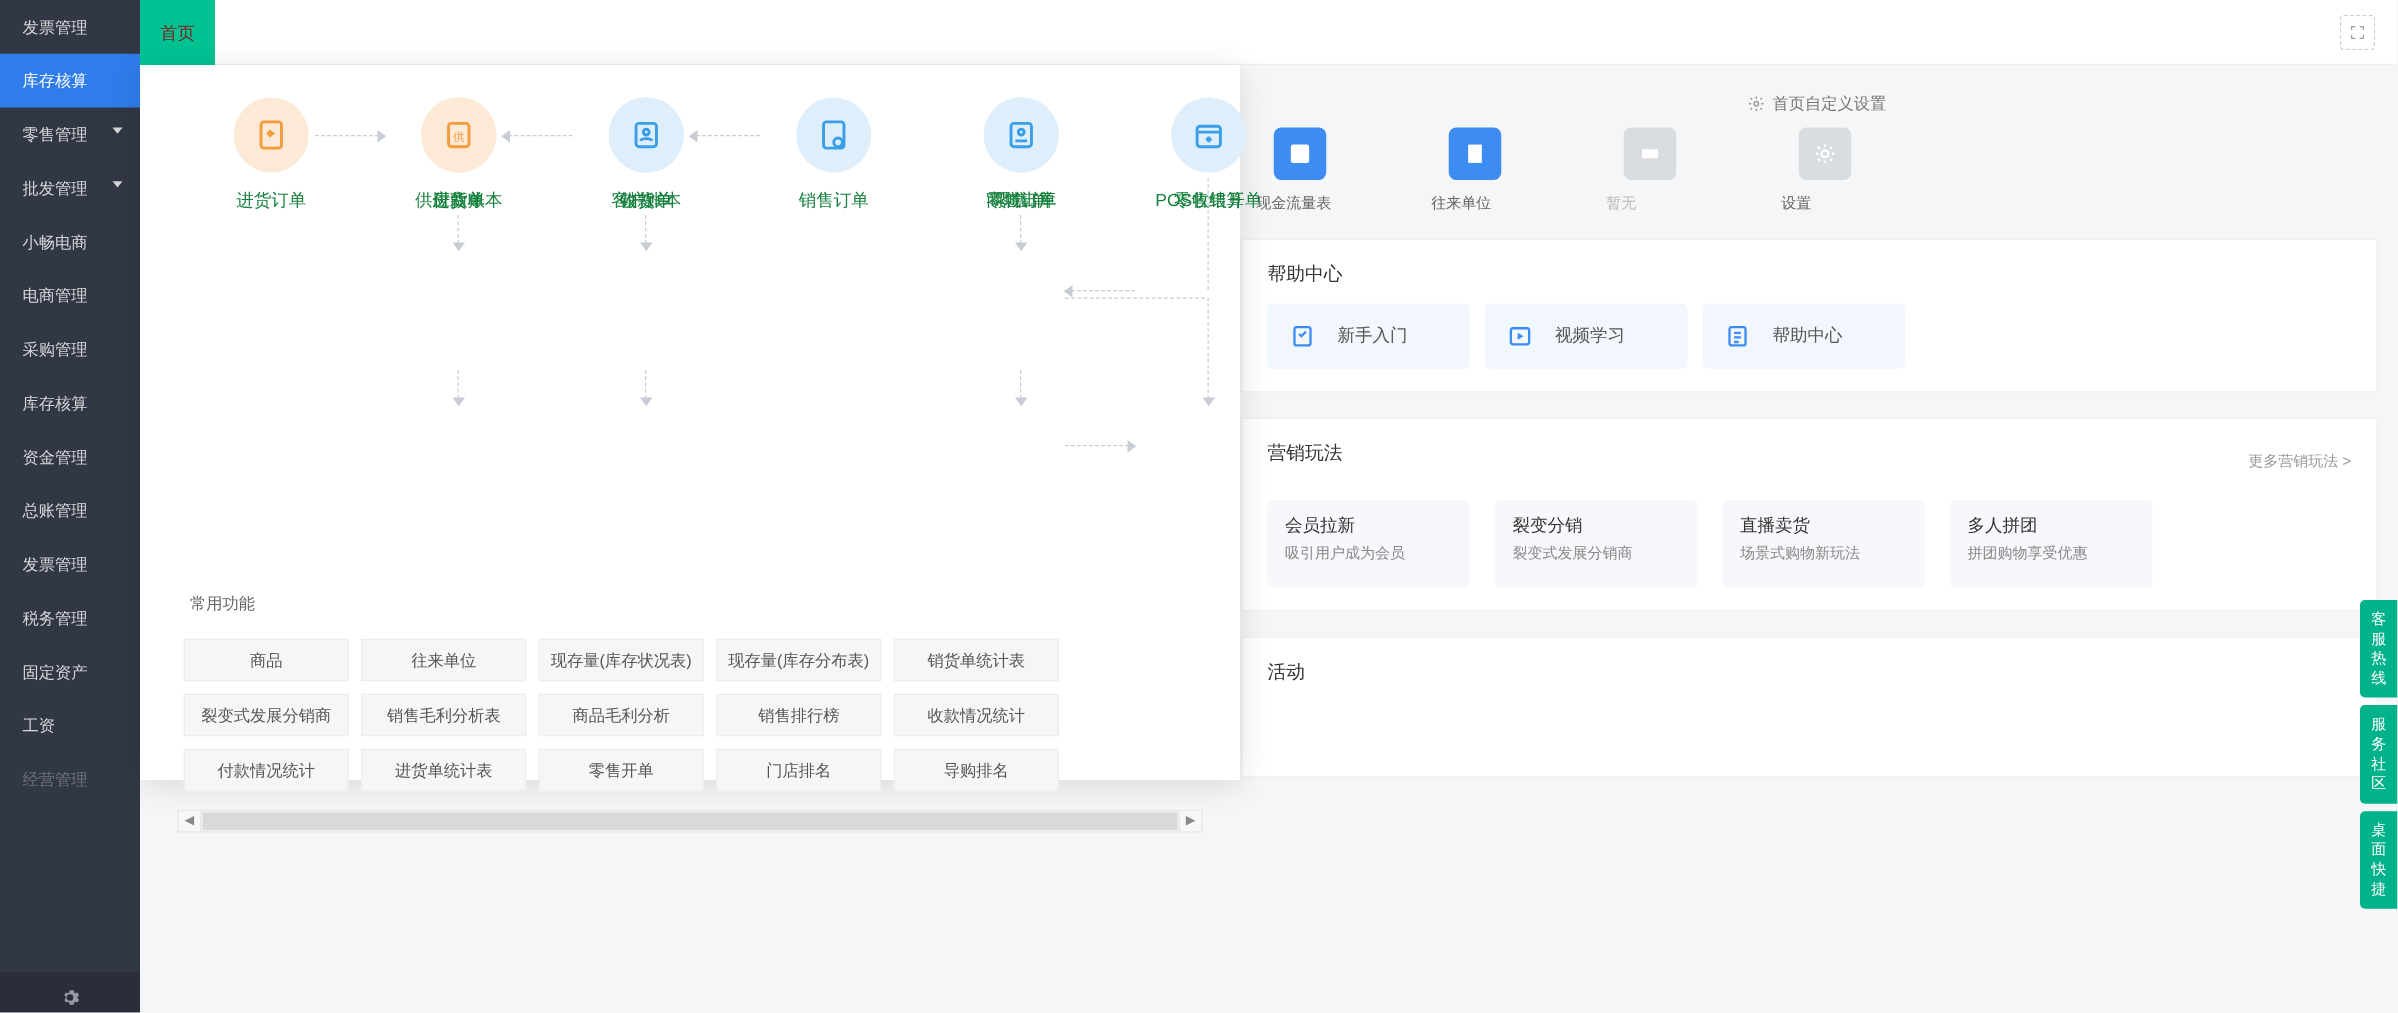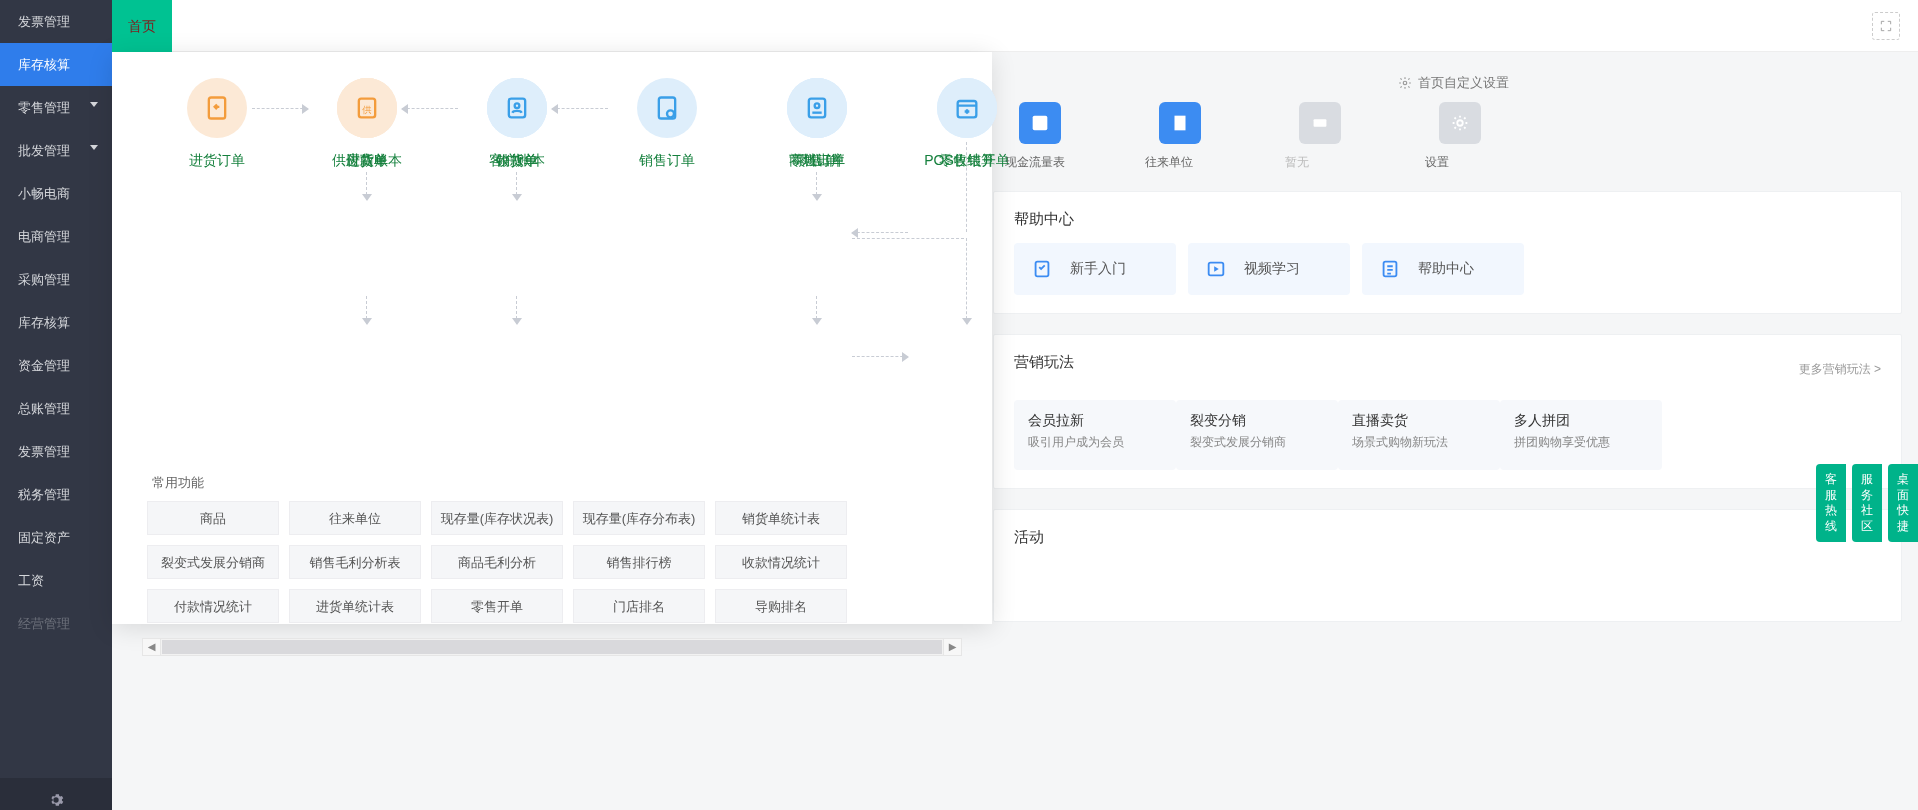--- a/index.html
+++ b/index.html
@@ -38,21 +38,21 @@
 .arrow{position:absolute;pointer-events:none}
 .arrow.h{height:10px}
 .arrow.h .line{position:absolute;top:4px;left:0;right:0;border-top:1px dashed #c8ccd4}
 .arrow.h .head{position:absolute;right:-1px;top:0;width:0;height:0;border-top:5px solid transparent;border-bottom:5px solid transparent;border-left:7px solid #c8ccd4}
 .arrow.h.rev .head{left:-1px;right:auto;border-left:none;border-right:7px solid #c8ccd4}
 .arrow.v{width:10px}
 .arrow.v .line{position:absolute;left:4px;top:0;bottom:0;border-left:1px dashed #c8ccd4}
 .arrow.v .head{position:absolute;left:0;bottom:-1px;width:0;height:0;border-left:5px solid transparent;border-right:5px solid transparent;border-top:7px solid #c8ccd4}
 
 
-.cf-title{font-size:13px;color:#666;margin:6px 0 4px 30px}
+.cf-title{font-size:13px;color:#666;margin:6px 0 14px 30px}
 .cf-grid{display:flex;flex-wrap:wrap;padding:0 20px}
 .cf-btn{width:132px;height:34px;line-height:34px;text-align:center;font-size:13px;color:#555;background:#f5f6f8;border:1px solid #ededf0;margin:5px;cursor:pointer}
 .scrollbar{height:18px;margin:10px 20px 0 20px;background:#f2f2f2;position:relative;border:1px solid #e6e6e6}
 .scrollbar .arrow-l,.scrollbar .arrow-r{position:absolute;top:0;width:18px;height:16px;background:#f7f7f7;text-align:center;font-size:10px;color:#888;line-height:16px}
 .scrollbar .arrow-l{left:0;border-right:1px solid #e6e6e6}
 .scrollbar .arrow-r{right:0;border-left:1px solid #e6e6e6}
 .scrollbar .thumb{position:absolute;left:19px;right:19px;top:1px;bottom:1px;background:#d9d9dc}
 
 
 .right-area{position:absolute;left:993px;top:52px;right:16px}
@@ -70,26 +70,26 @@
 .panel{background:#fff;border:1px solid #eef0f2;border-radius:2px;margin-top:20px;padding:18px 20px}
 .panel-title{font-size:15px;color:#333;font-weight:500;margin-bottom:14px}
 .panel-head{display:flex;justify-content:space-between;align-items:center;margin-bottom:14px}
 .more-link{font-size:12px;color:#999;cursor:pointer}
 .help-grid{display:flex;flex-wrap:wrap;gap:12px}
 .help-card{width:162px;height:52px;background:#F2F7FE;border-radius:4px;display:flex;align-items:center;padding:0 14px;gap:14px;cursor:pointer}
 .help-card .ic{width:28px;height:28px;display:flex;align-items:center;justify-content:center}
 .help-card .ic svg{width:22px;height:22px;fill:none;stroke:#3C8CF2;stroke-width:2}
 .help-card .lbl{font-size:14px;color:#555}
 
-.mkt-grid{display:flex;flex-wrap:wrap;gap:0}
+.mkt-grid{display:flex;flex-wrap:wrap;gap:20px}
 .mkt-card{width:162px;height:70px;background:#F6F8FB;border-radius:4px;padding:12px 14px;cursor:pointer;position:relative;overflow:hidden}
 .mkt-card .t1{font-size:14px;color:#333;font-weight:500;margin-bottom:4px}
 .mkt-card .t2{font-size:12px;color:#888}
 
-.side-tags{position:absolute;right:0;top:464px;display:flex;flex-direction:row;gap:6px;z-index:50}
+.side-tags{position:absolute;right:0;top:480px;display:flex;flex-direction:column;gap:6px;z-index:50}
 .side-tag{width:30px;padding:8px 4px;background:#00B38A;color:#fff;font-size:12px;text-align:center;border-radius:4px 0 0 4px;cursor:pointer;line-height:1.3}
 </style>
 </head>
 <body>
 
 <div class="sidebar">
   <div class="sidebar-item"><span>发票管理</span></div>
   <div class="sidebar-item active"><span>库存核算</span></div>
   <div class="sidebar-item"><span>零售管理</span><span class="chev"></span></div>
   <div class="sidebar-item"><span>批发管理</span><span class="chev"></span></div>

